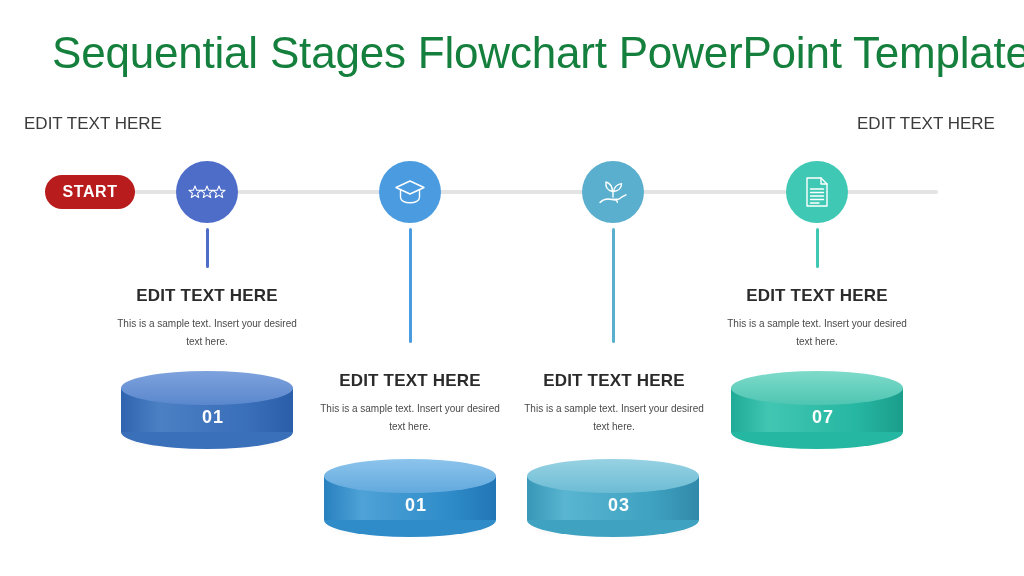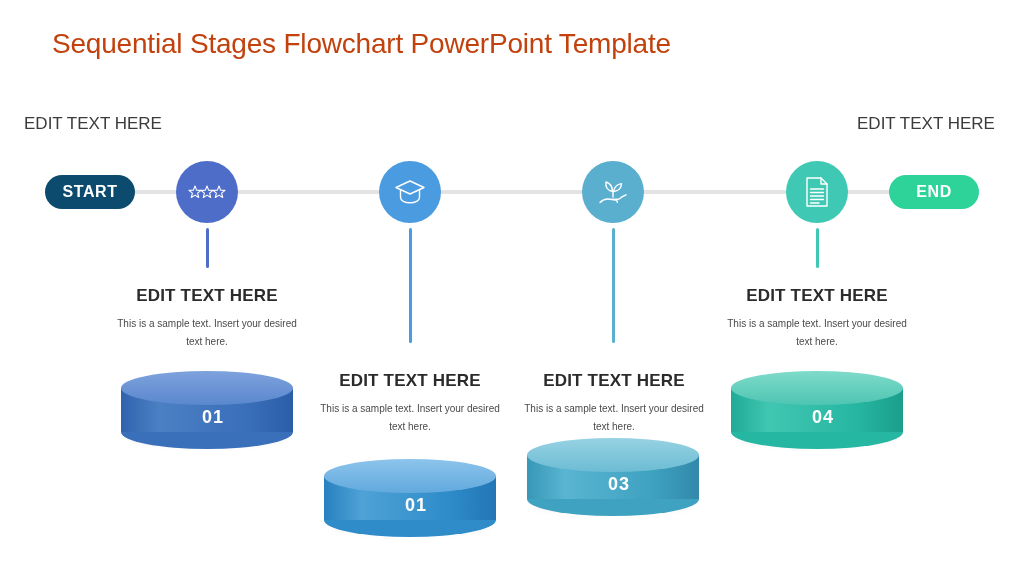--- a/index.html
+++ b/index.html
@@ -5,21 +5,21 @@
   html,body{margin:0;padding:0;}
   body{
     width:1024px;height:576px;background:#ffffff;overflow:hidden;position:relative;
     font-family:"Liberation Sans", sans-serif;color:#3b3b3b;
   }
   .stage-root{position:absolute;left:0;top:0;width:1024px;height:576px;}
 
   
   .title{
     position:absolute;left:52px;top:28px;width:900px;
-    font-size:28px;font-weight:400;color:#c2410c;letter-spacing:-0.2px;
+    font-size:44px;font-weight:400;color:#15803d;letter-spacing:-0.2px;
     white-space:nowrap;
   }
 
   
   .timeline-line{
     position:absolute;left:86px;top:190px;width:852px;height:4px;
     background:#e3e3e3;border-radius:2px;
   }
 
   
@@ -80,22 +80,21 @@
 
 <div class="stage-root">
 
   <div class="title">Sequential Stages Flowchart PowerPoint Template</div>
 
   <div class="timeline-line" style="background: rgb(227, 227, 227);"></div>
 
   <div class="top-caption" style="left:18px;top:113px;">EDIT TEXT HERE</div>
   <div class="top-caption" style="left:851px;top:113px;">EDIT TEXT HERE</div>
 
-  <div class="pill pill-start" style="background: #0c4a6e;">START</div>
-  <div class="pill pill-end" style="background: rgb(46, 211, 154);">END</div>
+  <div class="pill pill-start" style="background: #b91c1c;">START</div>
 
   <div class="stem" id="stem-0" style="left:206px;top:228px;height:40px;background:#4e6dc8;"></div>
   <div class="stem" id="stem-1" style="left:409px;top:228px;height:115px;background:#4a9be0;"></div>
   <div class="stem" id="stem-2" style="left:612px;top:228px;height:115px;background:#5bafce;"></div>
   <div class="stem" id="stem-3" style="left:816px;top:228px;height:40px;background:#3fc8b4;"></div>
 
   <div class="node" id="node-0" style="left:176px;top:161px;background:#4e6dc8;">
     <span>
       <svg width="38" height="16" viewBox="0 0 38 16">
         <g fill="none" stroke="#ffffff" stroke-width="1.1" stroke-linejoin="round">
@@ -165,33 +164,33 @@
     <div class="cyl-bottomcap" style="background:#2f8cc9;"></div>
     <div class="cyl-body" style="background:linear-gradient(to right,#2880bf 0%,#4ea2d6 22%,#2f8cc9 72%,#2376b6 100%);"></div>
     <div class="cyl-top" style="background:linear-gradient(to bottom,#8cc4ec 0%,#62a9dd 100%);"></div>
     <div class="cyl-num">01</div>
   </div>
 
   <div class="textblock" style="left:519px;top:371px;">
     <div class="tb-head">EDIT TEXT HERE</div>
     <div class="tb-body">This is a sample text. Insert your desired text here.</div>
   </div>
-  <div class="cylinder" style="left:527px;top:438px;padding-left:16px;">
+  <div class="cylinder" style="left:527px;top:459px;padding-left:16px;">
     <div class="cyl-shadow"></div>
     <div class="cyl-bottomcap" style="background:#3fa2c1;"></div>
     <div class="cyl-body" style="background:linear-gradient(to right,#3897b7 0%,#59b5d1 22%,#3fa2c1 72%,#3289aa 100%);"></div>
     <div class="cyl-top" style="background:linear-gradient(to bottom,#97d2e3 0%,#6cbcd4 100%);"></div>
     <div class="cyl-num">03</div>
   </div>
 
   <div class="textblock" style="left:722px;top:286px;">
     <div class="tb-head">EDIT TEXT HERE</div>
     <div class="tb-body">This is a sample text. Insert your desired text here.</div>
   </div>
   <div class="cylinder" style="left:731px;top:371px;">
     <div class="cyl-shadow"></div>
     <div class="cyl-bottomcap" style="background:#26b7a2;"></div>
     <div class="cyl-body" style="background:linear-gradient(to right,#1fab97 0%,#41c6b2 22%,#26b7a2 72%,#1b9e8c 100%);"></div>
     <div class="cyl-top" style="background:linear-gradient(to bottom,#7fdbca 0%,#4ec5b2 100%);"></div>
-    <div class="cyl-num">04</div>
+    <div class="cyl-num">07</div>
   </div>
 
 </div>
 
 </body></html>

